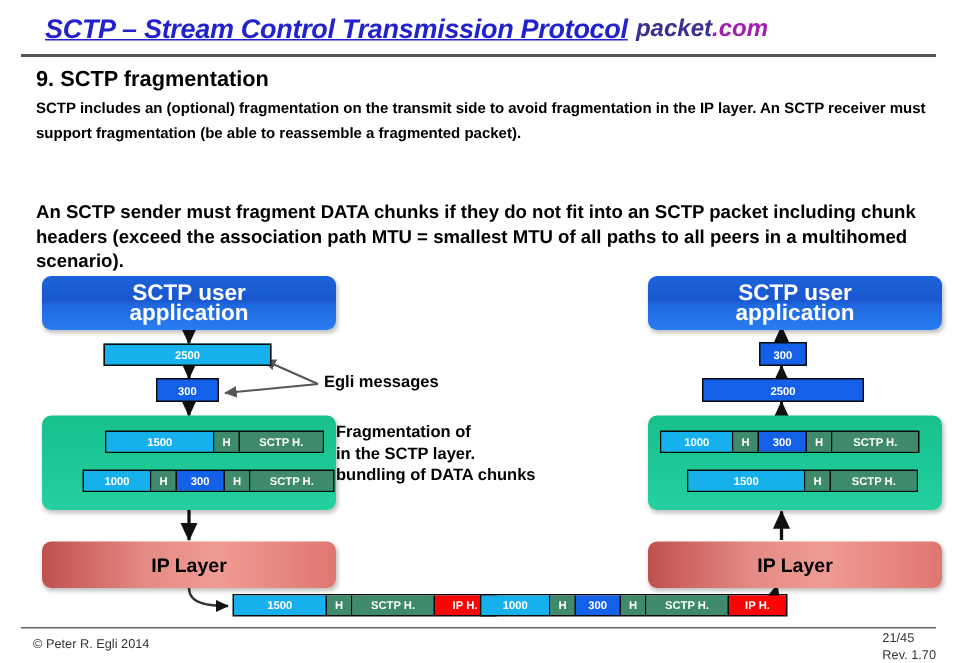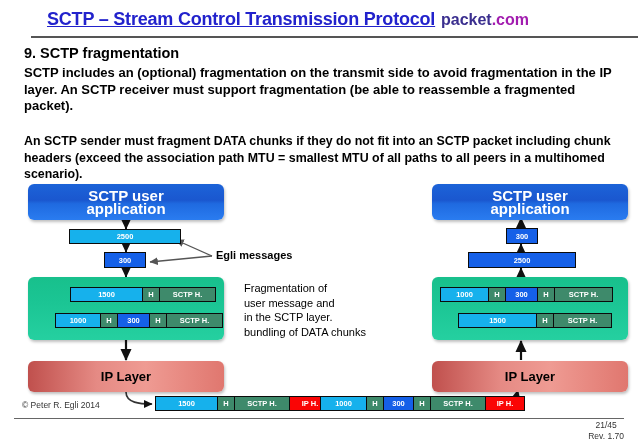--- a/index.html
+++ b/index.html
@@ -8,21 +8,21 @@
     width: 638px; height: 442px;
     background: #ffffff;
     font-family: "Liberation Sans", sans-serif;
     color: #000;
     position: relative;
     overflow: hidden;
   }
 
   
   #header {
-    position: absolute; left:17px; top:0; width:526px; height:38px;
+    position: absolute; left:0; top:0; width:526px; height:38px;font-style:italic;
   }
   #header-title {
     position: absolute; left: 30px; top: 9px;
     font-size: 18px; font-weight: bold;
     color: #2222cc;
     text-decoration: underline;
     letter-spacing: -0.2px;
     white-space: nowrap;
   }
   #brand {
@@ -37,21 +37,21 @@
     background:#555;
   }
 
   
   #section-title {
     position: absolute; left: 24px; top: 45px;
     font-size: 14.5px; font-weight: bold; color:#000;
   }
   #para1 {
     position:absolute; left:24px; top:65px; width:600px;
-    font-size: 13px; font-weight: bold; line-height: 16.5px;
+    font-size: 10px; font-weight: bold; line-height: 16.5px;
   }
   #para2 {
     position:absolute; left:24px; top:133px; width:600px;
     font-size: 12.4px; font-weight: bold; line-height: 16.5px;
   }
 
   
   #diagram { position:absolute; left:0; top:0; width:638px; height:442px; }
   #diagram-svg { position:absolute; left:0; top:0; }
 
@@ -96,37 +96,36 @@
     font-size:7.5px; font-weight:bold; color:#fff; white-space:nowrap;
     border-right:1.4px solid #0b0b0b;
   }
   .chunkrow > div:last-child { border-right:none; }
 
   .label-txt {
     position:absolute; font-weight:bold; font-size:11px; color:#000;
     white-space:nowrap;
   }
   .label-blk {
-    position:absolute; font-weight:normal; font-size:11px; color:#000;
+    position:absolute; font-weight:bold; font-size:11px; color:#000;
     line-height:14.5px;
-    padding-left:20px;
   }
 
   
   #footer-rule {
     position:absolute; left:14px; top:418px; width:610px; height:1px;
     background:#666;
   }
   #copyright {
-    position:absolute; left:22px; top:400px;
+    position:absolute; left:22px; top:424px;
     font-size:8.5px; color:#333;
   }
   #pagenum {
     position:absolute; right:14px; top:420px;
-    font-size:8.5px; color:#333; text-align:center; line-height:11px;margin-left:48px;
+    font-size:8.5px; color:#333; text-align:left; line-height:11px;margin-left:48px;
   }
 </style>
 </head>
 <body>
 
 <div id="header">
   <div id="header-title">SCTP – Stream Control Transmission Protocol</div>
   <div id="brand">
     <span class="brand-indigoo">packet</span><span class="brand-com">.com</span>
   </div>
@@ -195,21 +194,20 @@
     <div class="c-green" style="width:17px;">H</div>
     <div class="c-green" style="width:55px;">SCTP H.</div>
   </div>
 
   <div class="node layer-box layer-ip" style="left:28px; top:361px; width:196px; height:31px;">IP Layer</div>
 
   <div class="label-txt" style="left:216px; top:249px;">Egli messages</div>
 
   <div class="label-blk" style="left:224px; top:281px;">
     <div>Fragmentation of</div>
-    <div>user message and</div>
     <div>in the SCTP layer.</div>
     <div>bundling of DATA chunks</div>
   </div>
 
   <div class="node layer-box layer-app" style="left:432px; top:184px; width:196px; height:36px;">
     <div>
       <div>SCTP user</div>
       <div>application</div>
     </div>
   </div>

